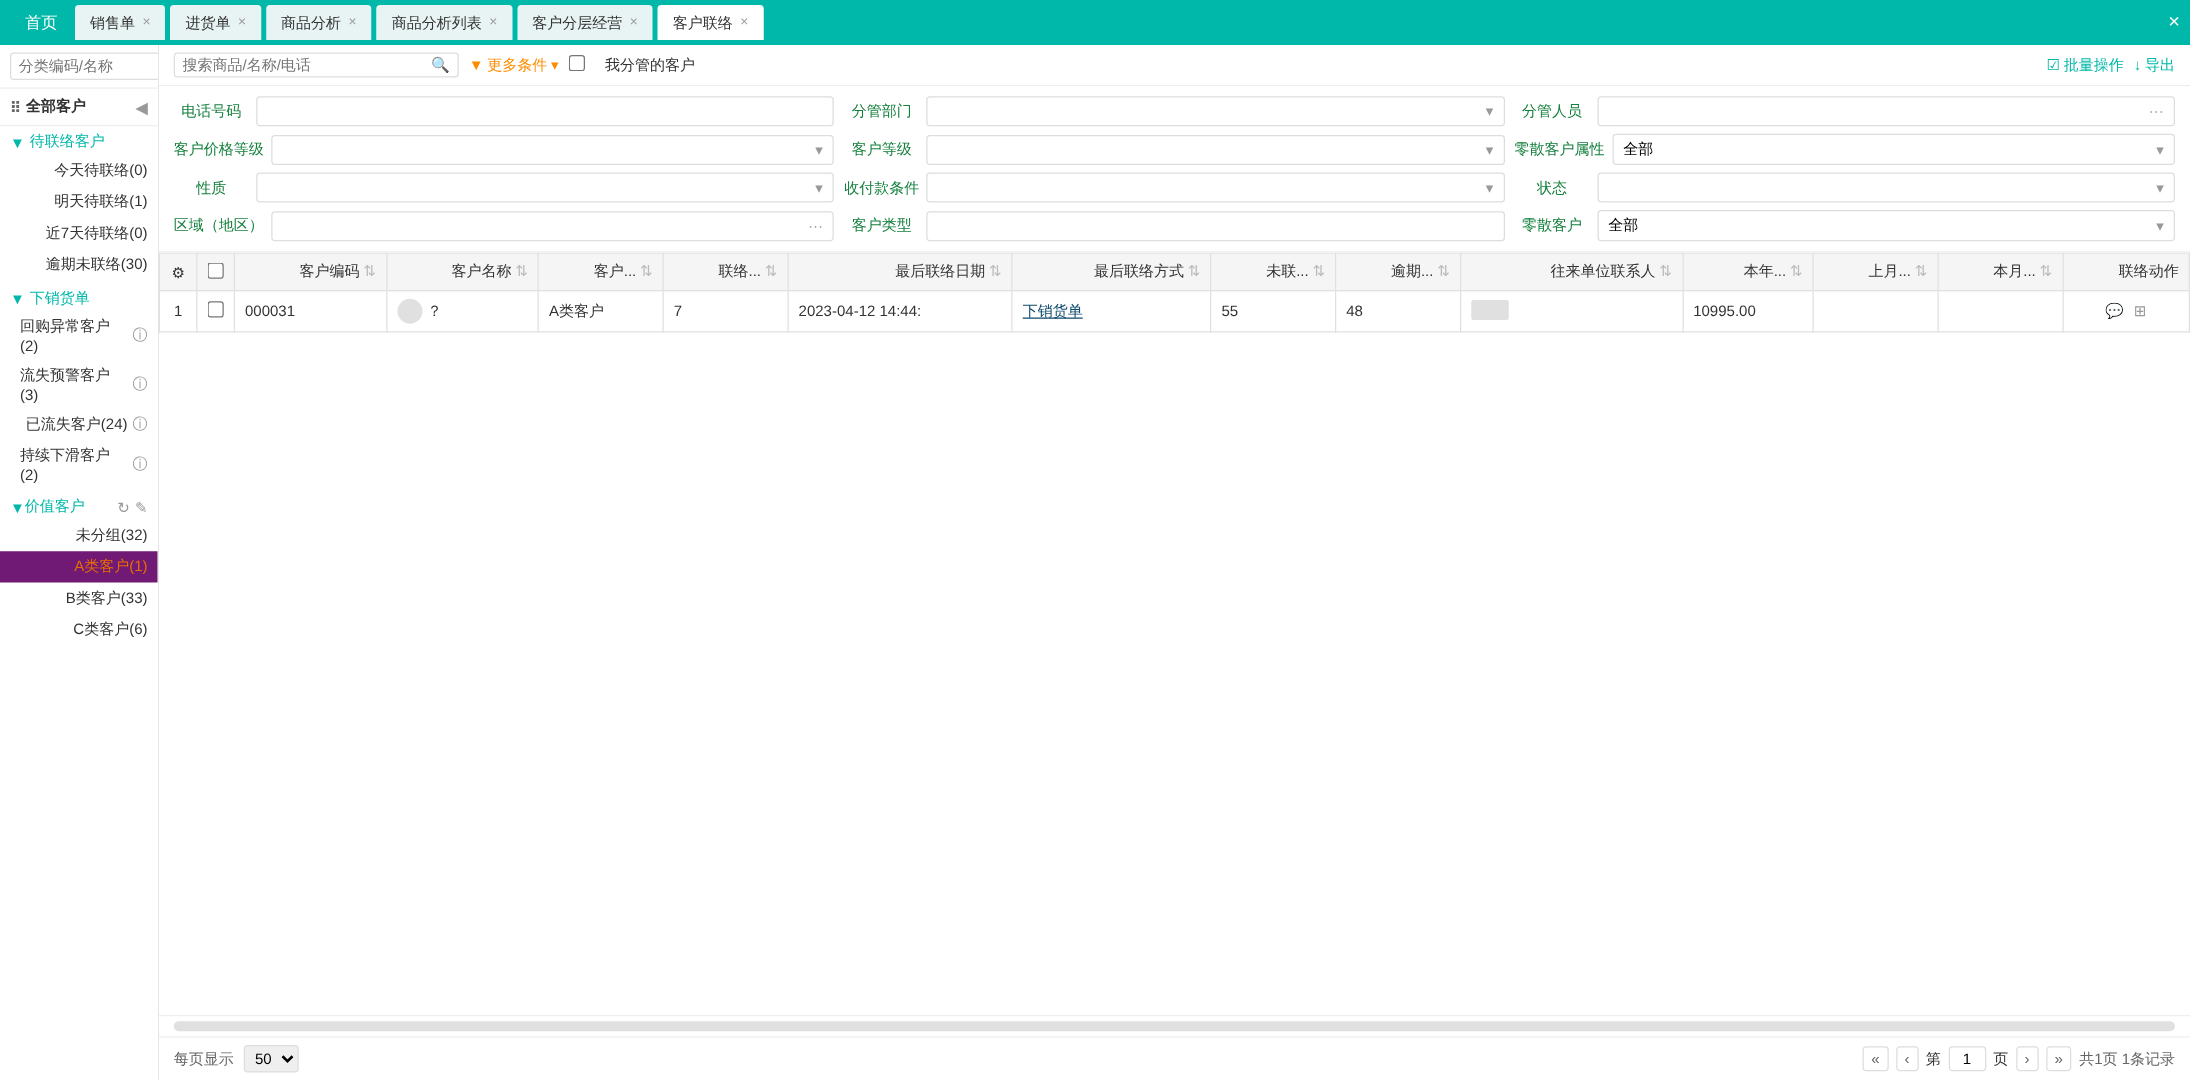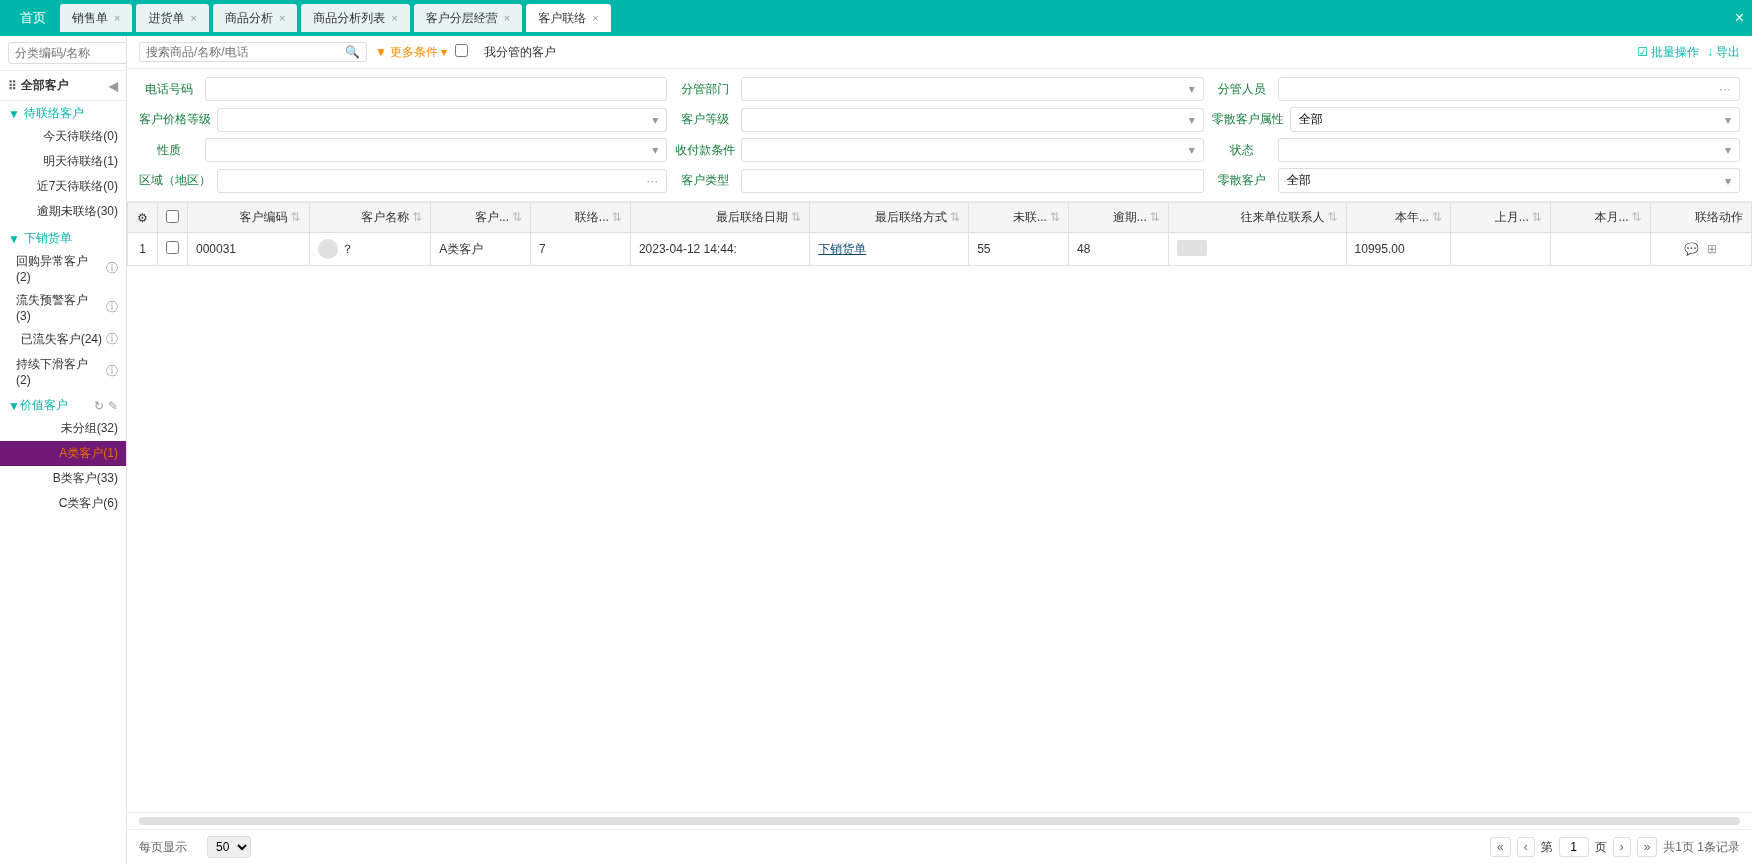--- a/index.html
+++ b/index.html
@@ -61,21 +61,21 @@
     table { width: 100%; border-collapse: collapse; }
     thead tr { background: #f5f5f5; }
     th { padding: 6px 8px; border: 1px solid #e0e0e0; color: #333; font-weight: normal; white-space: nowrap; text-align: right; font-size: 12px; }
     th .sort-icon { color: #bbb; margin-left: 3px; }
     td { padding: 6px 8px; border: 1px solid #e0e0e0; color: #333; white-space: nowrap; font-size: 12px; }
     .link-text { color: #0c4a6e; cursor: pointer; text-decoration: underline; }
     
     
     .footer { background: white; border-top: 1px solid #eee; padding: 6px 12px; display: flex; align-items: center; gap: 8px; }
     .per-page-label { color: #666; }
-    .per-page-select { border: 1px solid #ddd; border-radius: 3px; padding: 2px 4px; font-size: 12px; margin-left: 12px; }
+    .per-page-select { border: 1px solid #ddd; border-radius: 3px; padding: 2px 4px; font-size: 12px; }
     .pagination { margin-left: auto; display: flex; align-items: center; gap: 6px; color: #333; }
     .page-btn { border: 1px solid #ddd; background: white; border-radius: 3px; padding: 2px 6px; cursor: pointer; font-size: 12px; color: #666; }
     .page-input { border: 1px solid #ddd; border-radius: 3px; padding: 2px 4px; width: 30px; text-align: center; font-size: 12px; }
     .total-info { color: #666; }
     
     
     ::-webkit-scrollbar { width: 6px; height: 6px; }
     ::-webkit-scrollbar-track { background: #f1f1f1; }
     ::-webkit-scrollbar-thumb { background: #ccc; border-radius: 3px; }
 

